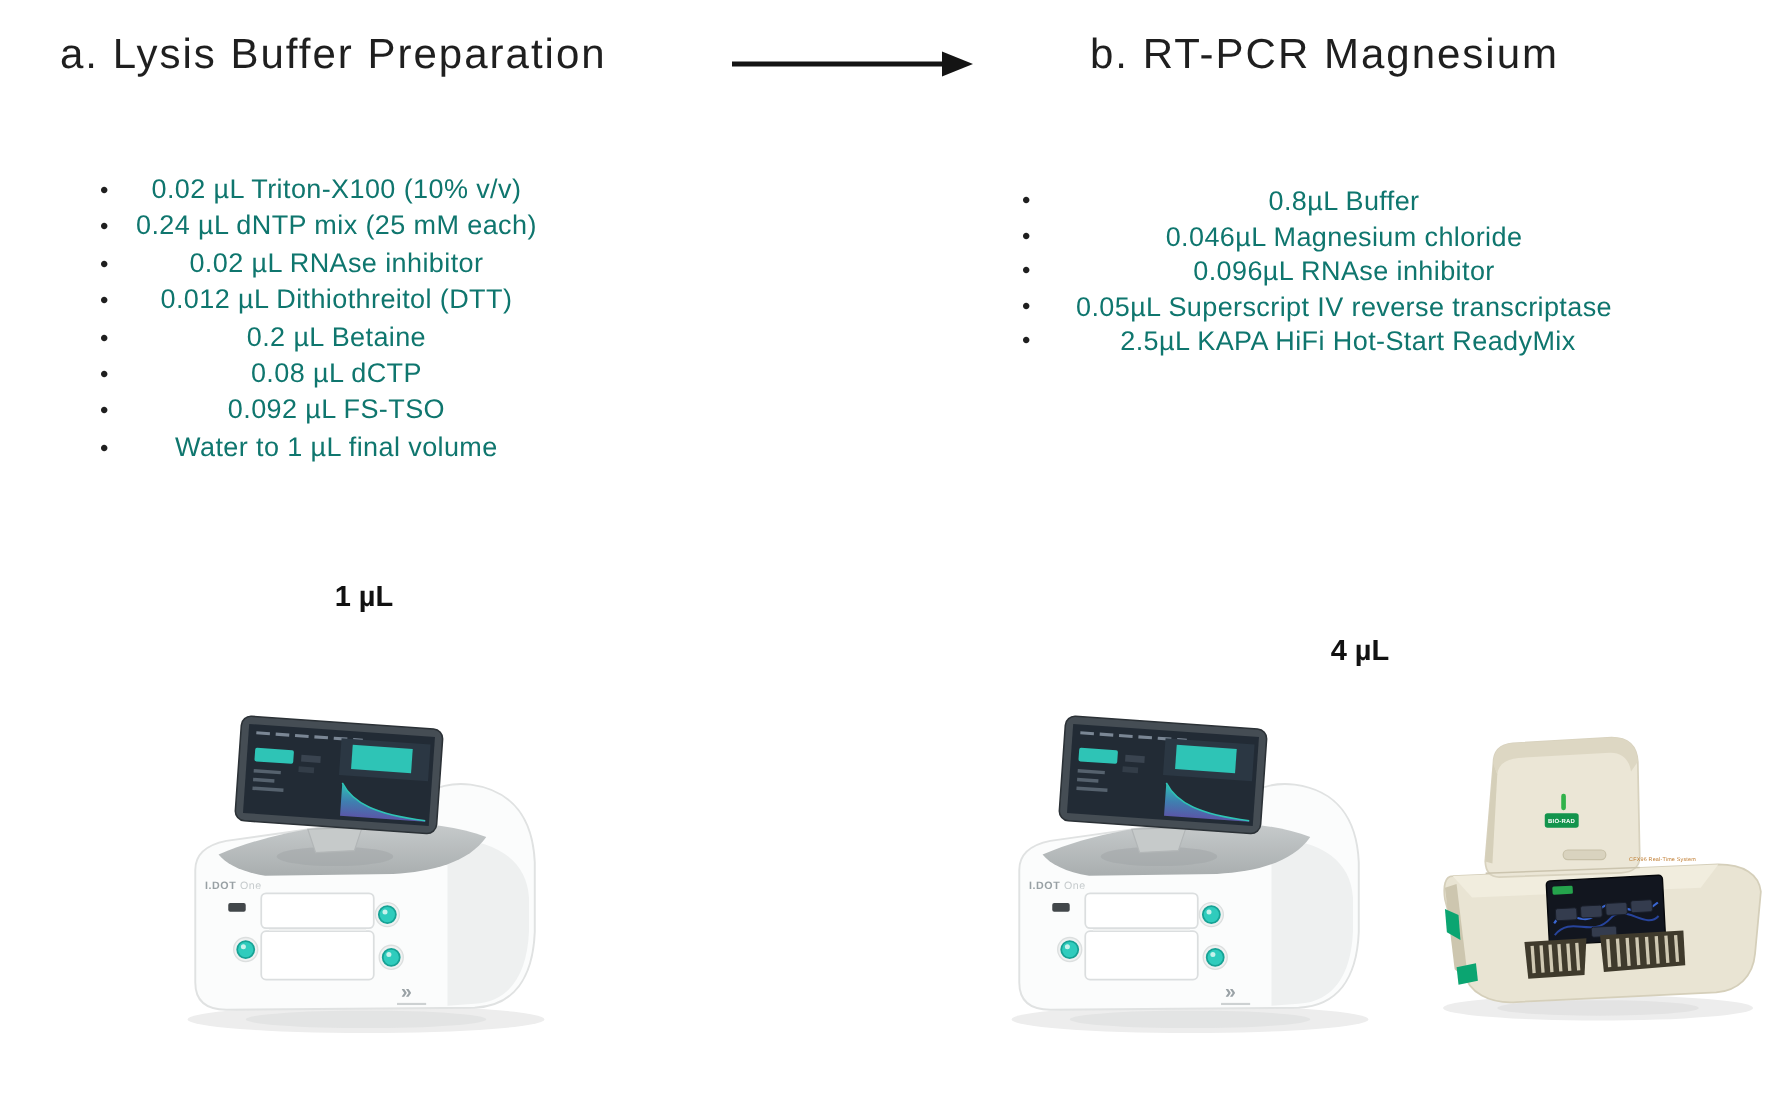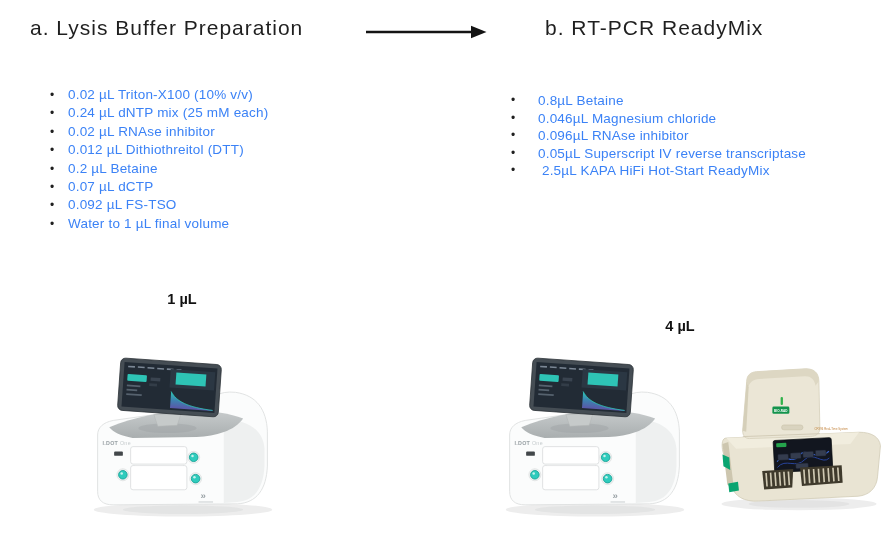--- a/index.html
+++ b/index.html
@@ -4,21 +4,21 @@
 <style>
   html,body{margin:0;padding:0;background:#ffffff;}
   .canvas{
     position:relative;width:894px;height:551px;background:#ffffff;
     font-family:"Liberation Sans",sans-serif;color:#1e1e1e;overflow:hidden;
   }
   .title{position:absolute;top:16px;font-size:21px;letter-spacing:1px;color:#1f1f1f;white-space:pre;}
   .title-a{left:30px;}
   .title-b{left:545px;}
   .arrow-svg{position:absolute;left:364px;top:24px;width:126px;height:16px;}
-  .list{position:absolute;margin:0;padding:0;list-style:none;font-size:13.5px;letter-spacing:.2px;color:#3b82f6;}
+  .list{position:absolute;margin:0;padding:0;list-style:none;font-size:13.5px;letter-spacing:.2px;color:#0f766e;text-align:center;}
   .list li{position:relative;white-space:pre;}
   .list li::before{content:"•";position:absolute;left:2px;top:0;font-size:12px;color:#1f1f1f;}
   .list-a{left:48px;top:86px;}
   .list-a li{padding-left:20px;line-height:18.4px;}
   .list-b{left:509px;top:92px;}
   .list-b li{padding-left:29px;line-height:17.6px;}
   .vol{position:absolute;top:291px;width:64px;text-align:center;font-weight:bold;font-size:14.5px;color:#111;white-space:pre;}
   .vol-a{left:150px;text-align:center;}
   .vol-b{left:648px;margin-top:27px;}
   .machine{position:absolute;}
@@ -30,35 +30,35 @@
 </head>
 <body>
 
 <div class="canvas">
 
   <div class="title title-a">a. Lysis Buffer Preparation</div>
   <svg class="arrow-svg" viewBox="0 0 126 16">
     <line x1="2" y1="8" x2="112" y2="8" stroke="#141414" stroke-width="2.6"></line>
     <path d="M 107,1.8 L 122.5,8 L 107,14.2 Z" fill="#141414"></path>
   </svg>
-  <div class="title title-b">b. RT-PCR ReadyMix</div>
+  <div class="title title-b">b. RT-PCR Magnesium</div>
 
   <ul class="list list-a">
     <li><span>0.02 µL Triton-X100 (10% v/v)</span></li>
     <li><span>0.24 µL dNTP mix (25 mM each)</span></li>
     <li><span>0.02 µL RNAse inhibitor</span></li>
     <li><span>0.012 µL Dithiothreitol (DTT)</span></li>
     <li><span>0.2 µL Betaine</span></li>
-    <li><span>0.07 µL dCTP</span></li>
+    <li><span>0.08 µL dCTP</span></li>
     <li><span>0.092 µL FS-TSO</span></li>
     <li><span>Water to 1 µL final volume</span></li>
   </ul>
 
   <ul class="list list-b">
-    <li><span>0.8µL Betaine</span></li>
+    <li><span>0.8µL Buffer</span></li>
     <li><span>0.046µL Magnesium chloride</span></li>
     <li><span>0.096µL RNAse inhibitor</span></li>
     <li><span>0.05µL Superscript IV reverse transcriptase</span></li>
     <li><span> 2.5µL KAPA HiFi Hot-Start ReadyMix</span></li>
   </ul>
 
   <div class="vol vol-a">1 µL</div>
   <div class="vol vol-b">4 µL</div>
 
   <svg width="0" height="0" style="position:absolute" aria-hidden="true">

